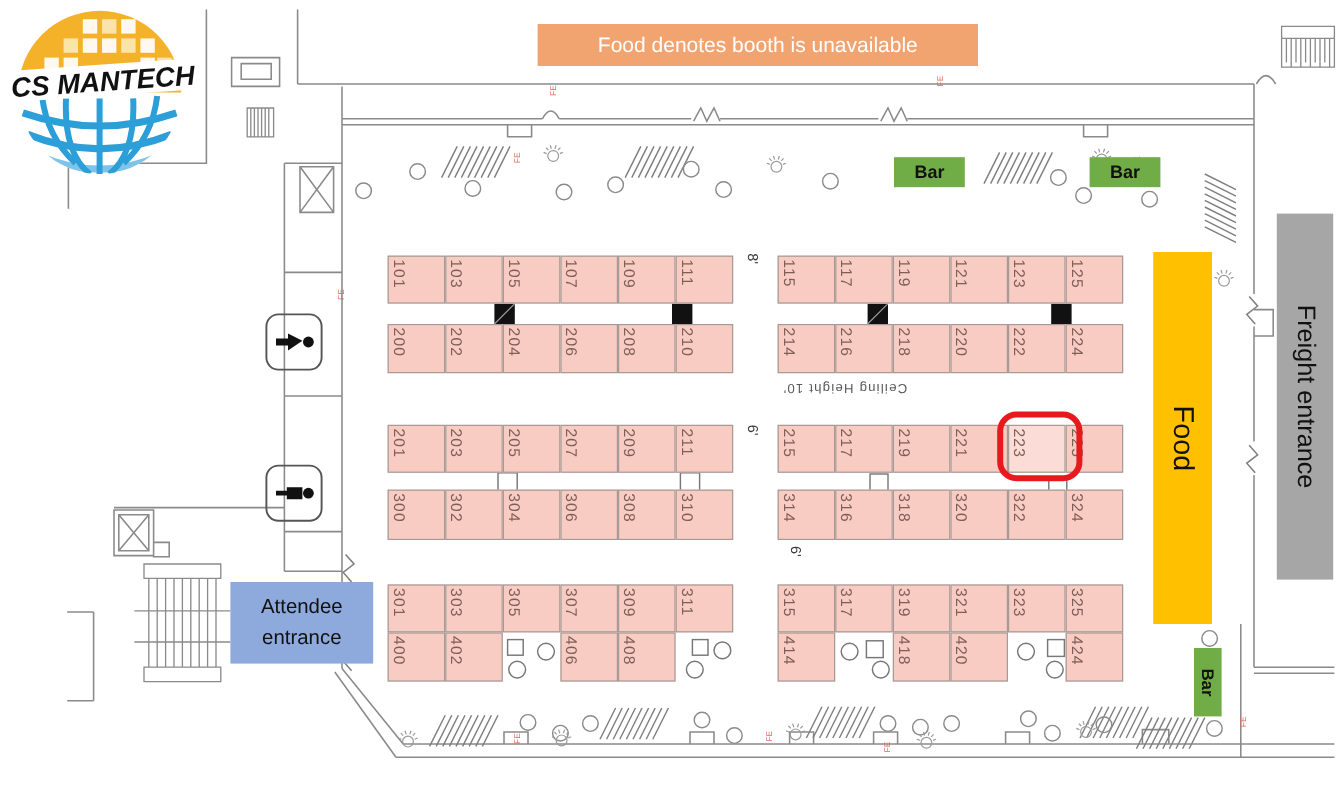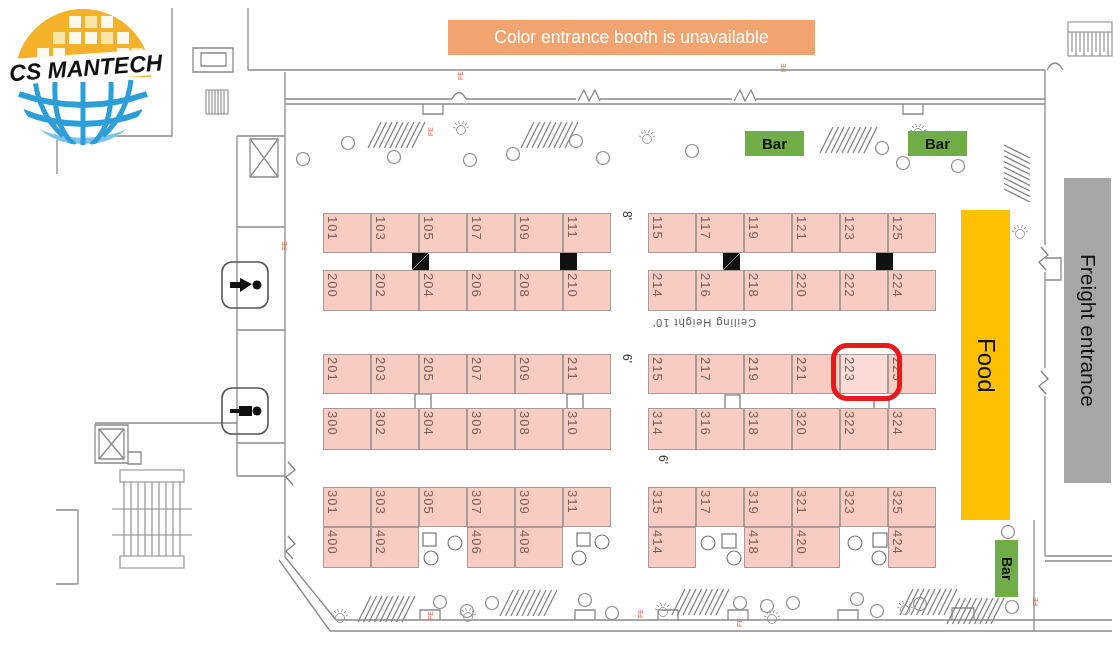--- a/index.html
+++ b/index.html
@@ -437,23 +437,24 @@
         <span style="color: rgb(126, 95, 86);">418</span>
       </div>
       <div class="booth" style="left: 792px; top: 527px; width: 48px; height: 41px; background: rgb(248, 203, 195);">
         <span style="color: rgb(126, 95, 86);">420</span>
       </div>
       <div class="booth" style="left: 888px; top: 527px; width: 48px; height: 41px; background: rgb(248, 203, 195);">
         <span style="color: rgb(126, 95, 86);">424</span>
       </div>
     </div>
 
-  <div class="banner">Color entrance booth is unavailable</div>
+  <div class="banner">Food denotes booth is unavailable</div>
   <div class="area vtext food">Food</div>
   <div class="area vtext freight">Freight entrance</div>
+  <div class="area attendee">Attendee entrance</div>
   <div class="area bar bar1">Bar</div>
   <div class="area bar bar2">Bar</div>
   <div class="area bar bar3 vtext">Bar</div>
   <div class="aisle a8">8'</div>
   <div class="aisle a6a">6'</div>
   <div class="aisle a6b">6'</div>
   <div class="ceiling">Ceiling Height 10'</div>
   <div class="highlight"></div>
 
 </div>

